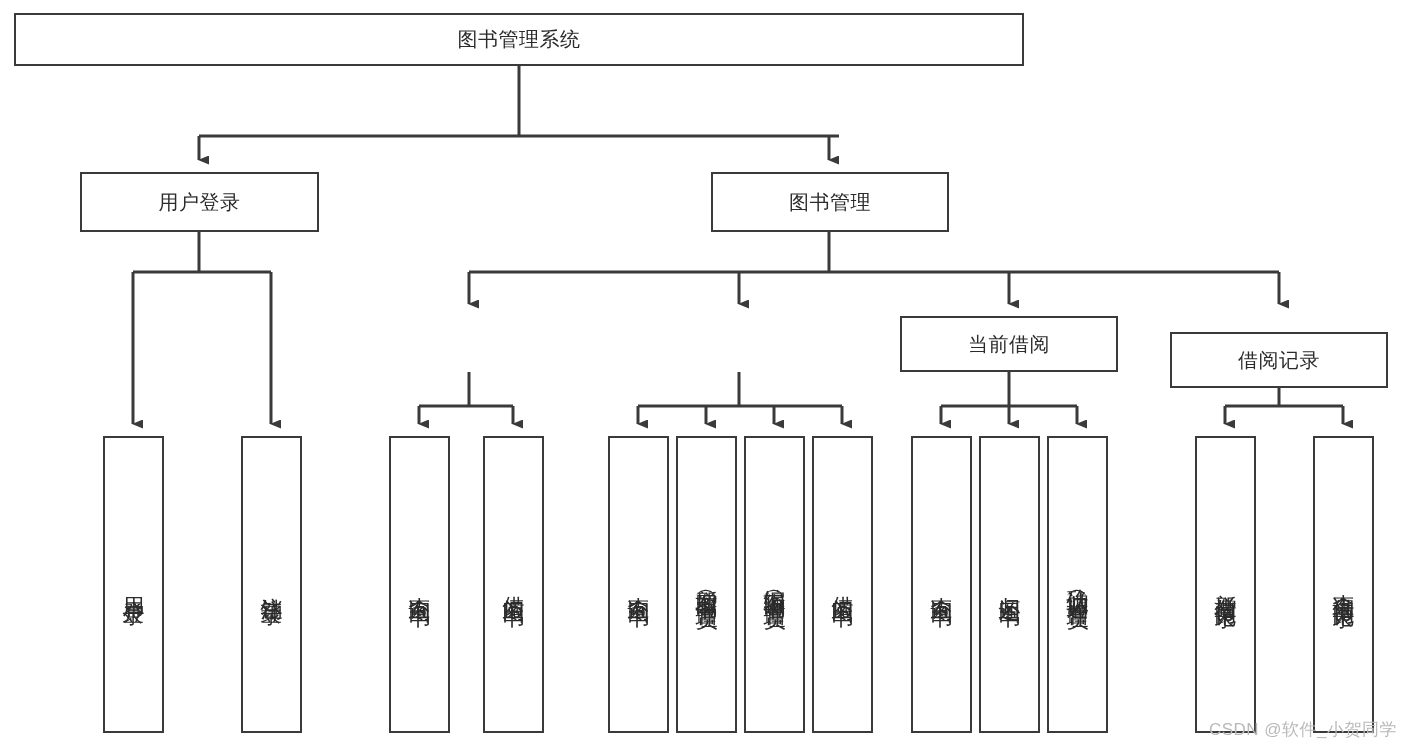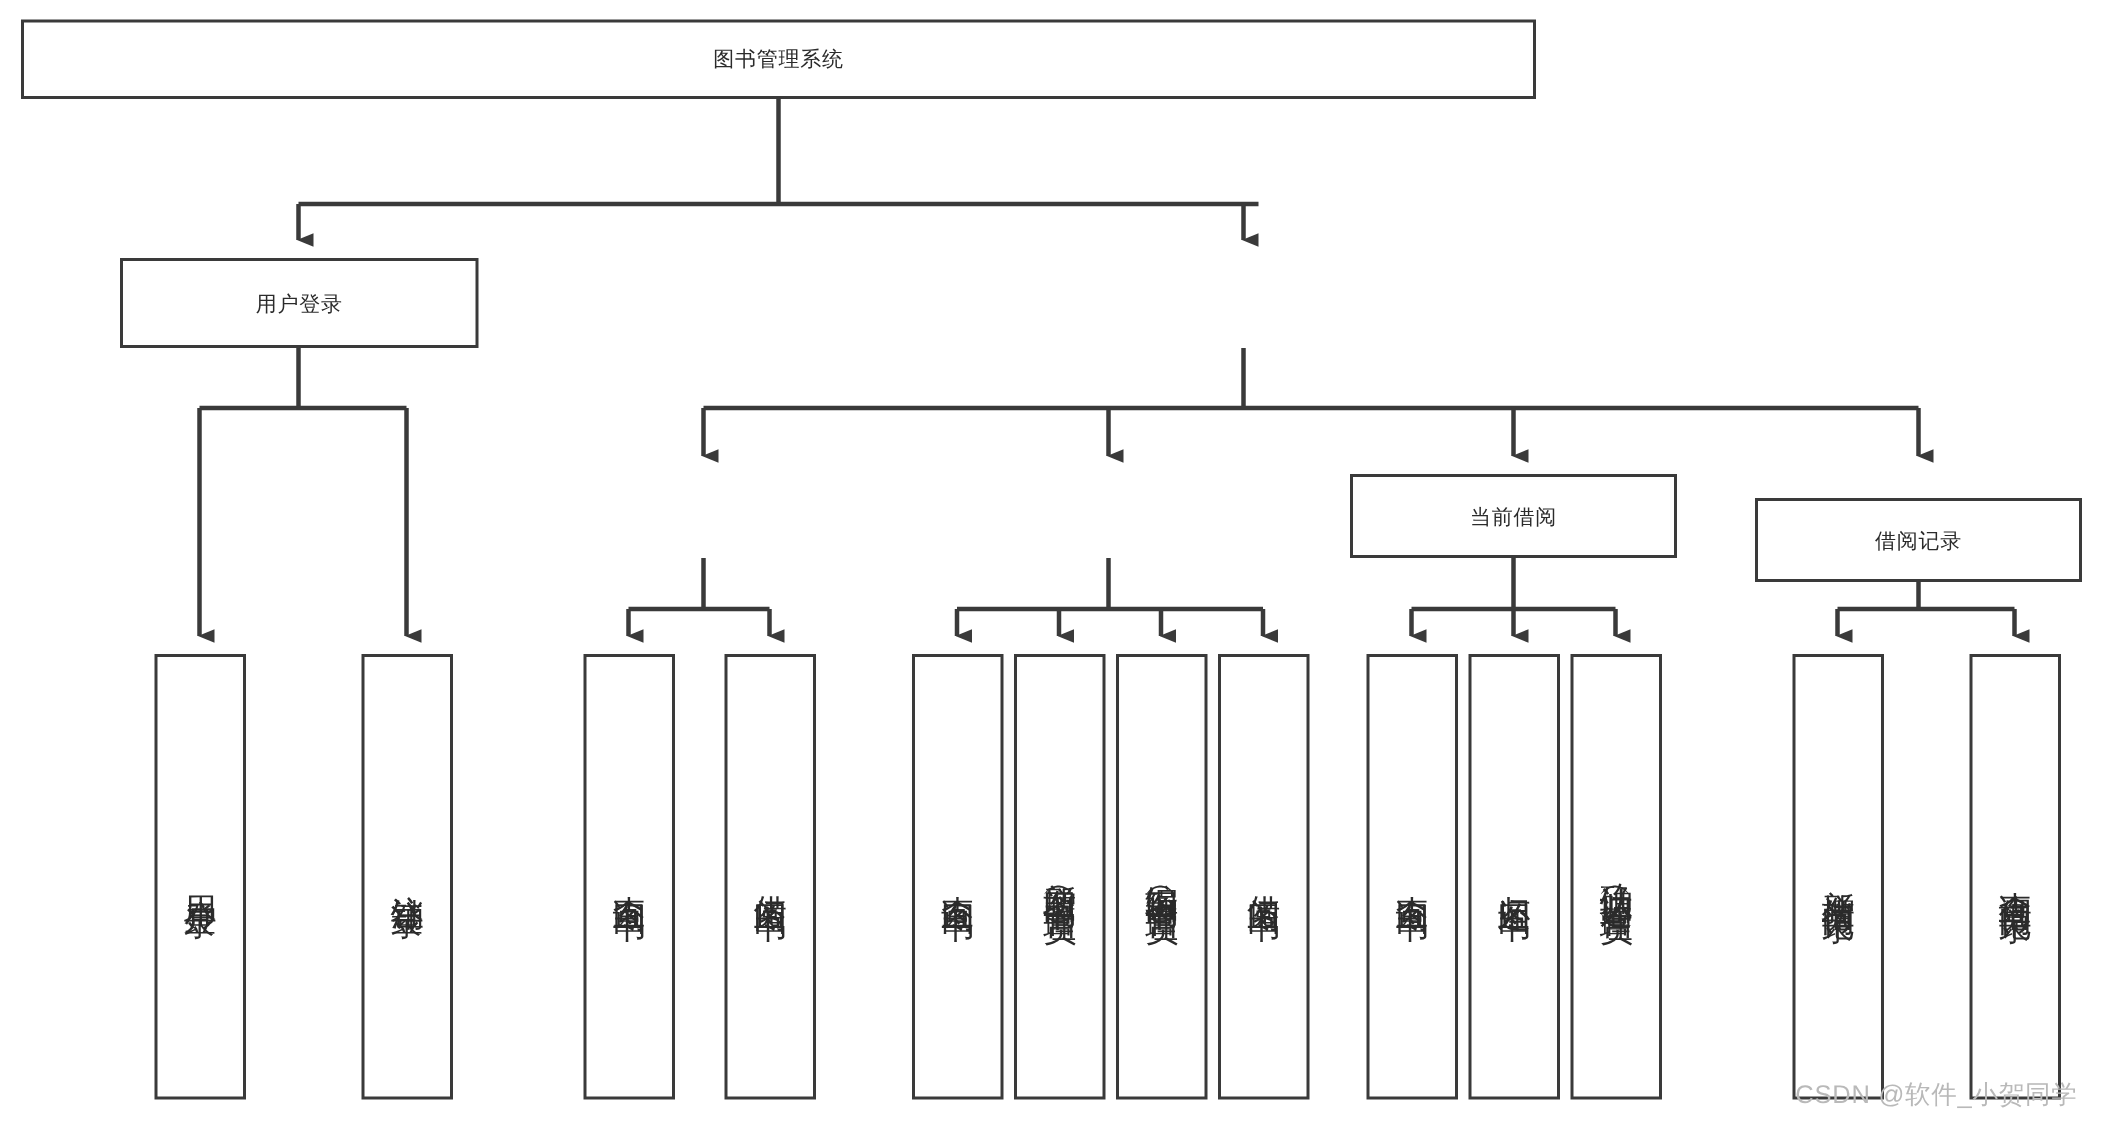--- a/index.html
+++ b/index.html
@@ -24,21 +24,21 @@
   .node-box {
     position: absolute;
     border: 2.5px solid #3a3a3a;
     background: #ffffff;
     box-sizing: border-box;
     display: flex;
     align-items: center;
     justify-content: center;
   }
   .node-label-h {
-    font-size: 14px;
+    font-size: 20px;
     color: #2b2b2b;
     line-height: 1.15;
     letter-spacing: 0.5px;
     white-space: nowrap;
   }
   .leaf-box {
     position: absolute;
     border: 2.5px solid #3a3a3a;
     background: #ffffff;
     box-sizing: border-box;
@@ -60,21 +60,21 @@
   svg.connectors {
     position: absolute;
     left: 0;
     top: 0;
     width: 1405px;
     height: 747px;
     pointer-events: none;
   }
   .watermark {
     position: absolute;
-    right: 20px;
+    right: 8px;
     bottom: 6px;
     font-size: 17px;
     color: #b9b9b9;
     white-space: nowrap;
     letter-spacing: 0.5px;
   }
 </style>
 </head>
 <body>
 
@@ -130,20 +130,23 @@
     </g>
   </svg>
 
   <div class="node-box" style="left:14px; top:13px; width:1010px; height:53px;">
     <span class="node-label-h">图书管理系统</span>
   </div>
 
   <div class="node-box" style="left:80px; top:172px; width:239px; height:60px;">
     <span class="node-label-h">用户登录</span>
   </div>
+  <div class="node-box" style="left:711px; top:172px; width:238px; height:60px;">
+    <span class="node-label-h">图书管理</span>
+  </div>
 
   <div class="node-box" style="left:900px; top:316px; width:218px; height:56px;justify-content:center;">
     <span class="node-label-h">当前借阅</span>
   </div>
   <div class="node-box" style="left:1170px; top:332px; width:218px; height:56px;">
     <span class="node-label-h">借阅记录</span>
   </div>
 
   <div class="leaf-box" style="left:103px; top:436px; width:61px; height:297px;">
     <span class="node-label-v">用户登录</span>

